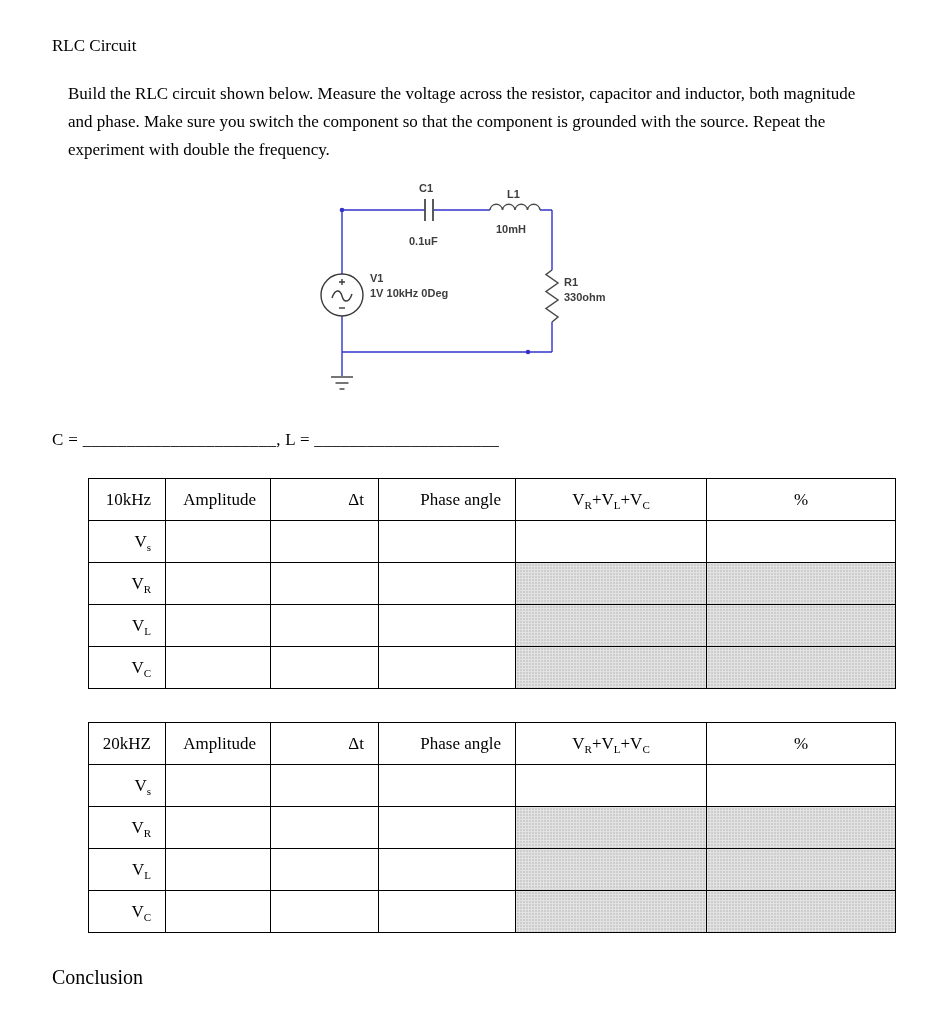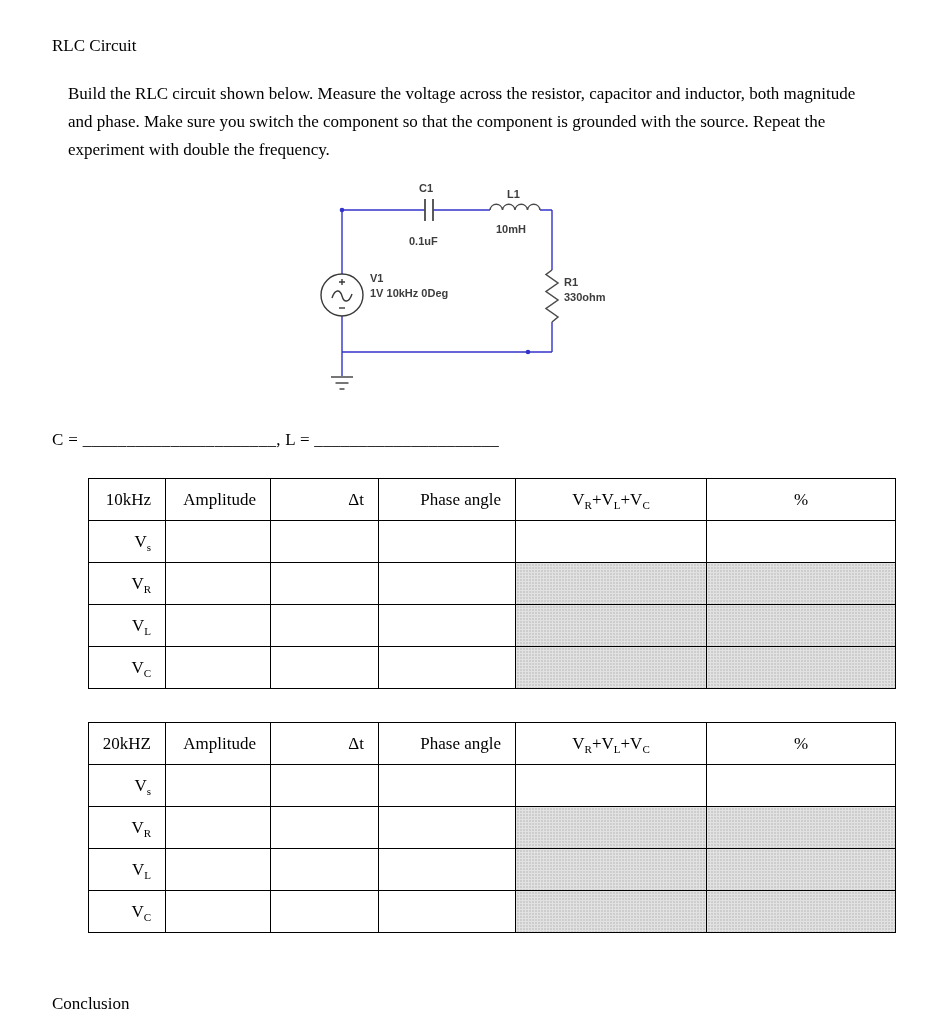--- a/index.html
+++ b/index.html
@@ -3,21 +3,21 @@
 <meta charset="utf-8">
 <style>
   html,body { margin:0; padding:0; background:#ffffff; }
   .page {
     position:relative; width:928px; height:1024px; background:#ffffff;
     font-family:"Liberation Serif", serif; color:#000000; overflow:hidden;
   }
   .doc-title { position:absolute; left:52px; top:36px; font-size:17px; font-weight:normal; }
   .intro { position:absolute; left:52px; top:80px; width:812px; font-size:17px; line-height:28px;margin-left:16px; }
   .fill-line { position:absolute; left:52px; top:430px; font-size:17px; letter-spacing:0.3px; }
-  .conclusion { position:absolute; left:52px; top:966px; font-size:17px;margin-top:28px; }
+  .conclusion { position:absolute; left:52px; top:966px; font-size:20px; }
 
   .circuit { position:absolute; left:292px; top:172px; width:340px; height:240px; }
   .clabel { font-family:"Liberation Sans", sans-serif; font-weight:bold; font-size:11px; fill:#3d3d3d; }
 
   table.meas {
     position:absolute; left:88px; width:807px;
     border-collapse:collapse; table-layout:fixed; font-size:17px;
   }
   table.meas.t1 { top:478px; }
   table.meas.t2 { top:710px;margin-top:12px; }

